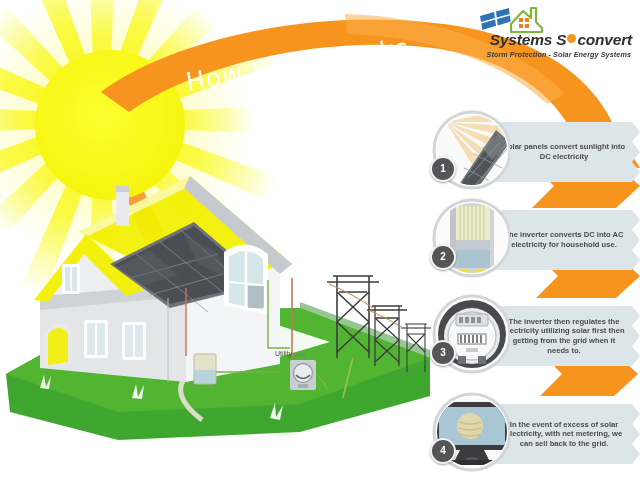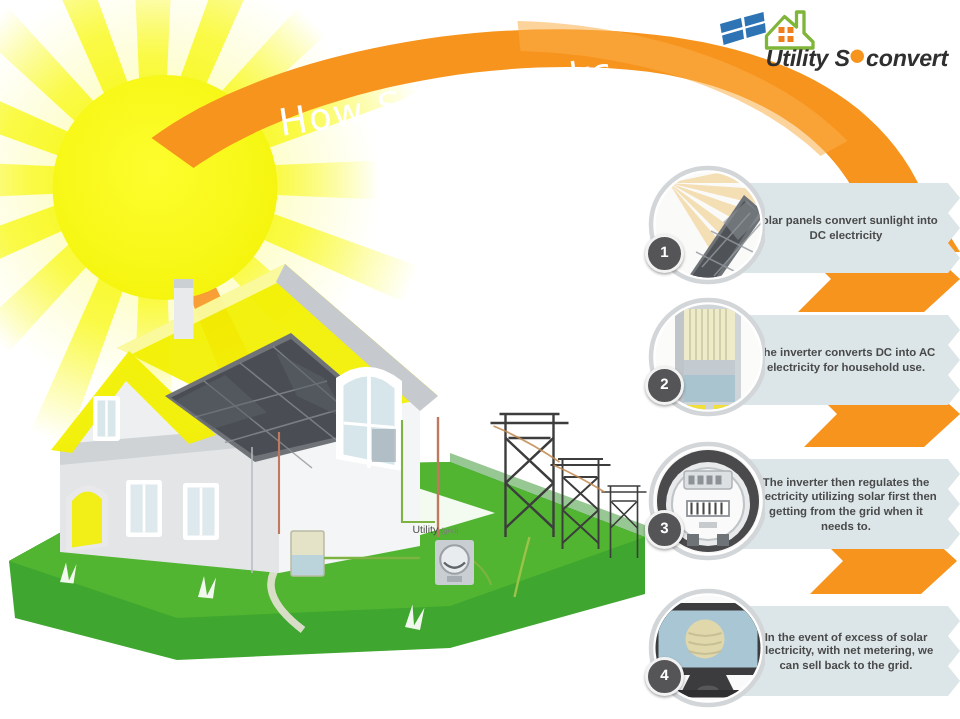--- a/index.html
+++ b/index.html
@@ -276,22 +276,23 @@
         <path d="M33 20 L45 7 L53 14 L53 4 L58 4 L58 18 L64 24 L64 28 L33 28 Z" fill="none" stroke="#7FB539" stroke-width="2.2" stroke-linejoin="round"></path>
         <g fill="#EF7F1A">
           <rect x="41" y="14" width="4" height="4"></rect>
             <rect x="47" y="14" width="4" height="4"></rect>
           <rect x="41" y="20" width="4" height="4"></rect>
             <rect x="47" y="20" width="4" height="4"></rect>
         </g>
       </svg>
     </div>
     <div class="logo-name">
-      <span>Utility S</span><span class="logo-sun"></span><span>convert</span>
-    </div>
+      <span>Systems S</span><span class="logo-sun"></span><span>convert</span>
+    </div>
+    <div class="logo-tag">Storm Protection - Solar Energy Systems</div>
   </div>
 
   <div class="steps">
 
     <svg class="arrow" style="left:108px;top:56px;" width="120" height="46" viewBox="0 0 120 46">
       <path d="M0 0 L84 0 L108 22 L84 44 L0 44 L22 22 Z" fill="#F7941E"></path>
     </svg>
     <svg class="arrow" style="left:112px;top:146px;" width="116" height="46" viewBox="0 0 116 46">
       <path d="M0 0 L80 0 L104 22 L80 44 L0 44 L22 22 Z" fill="#F7941E"></path>
     </svg>

